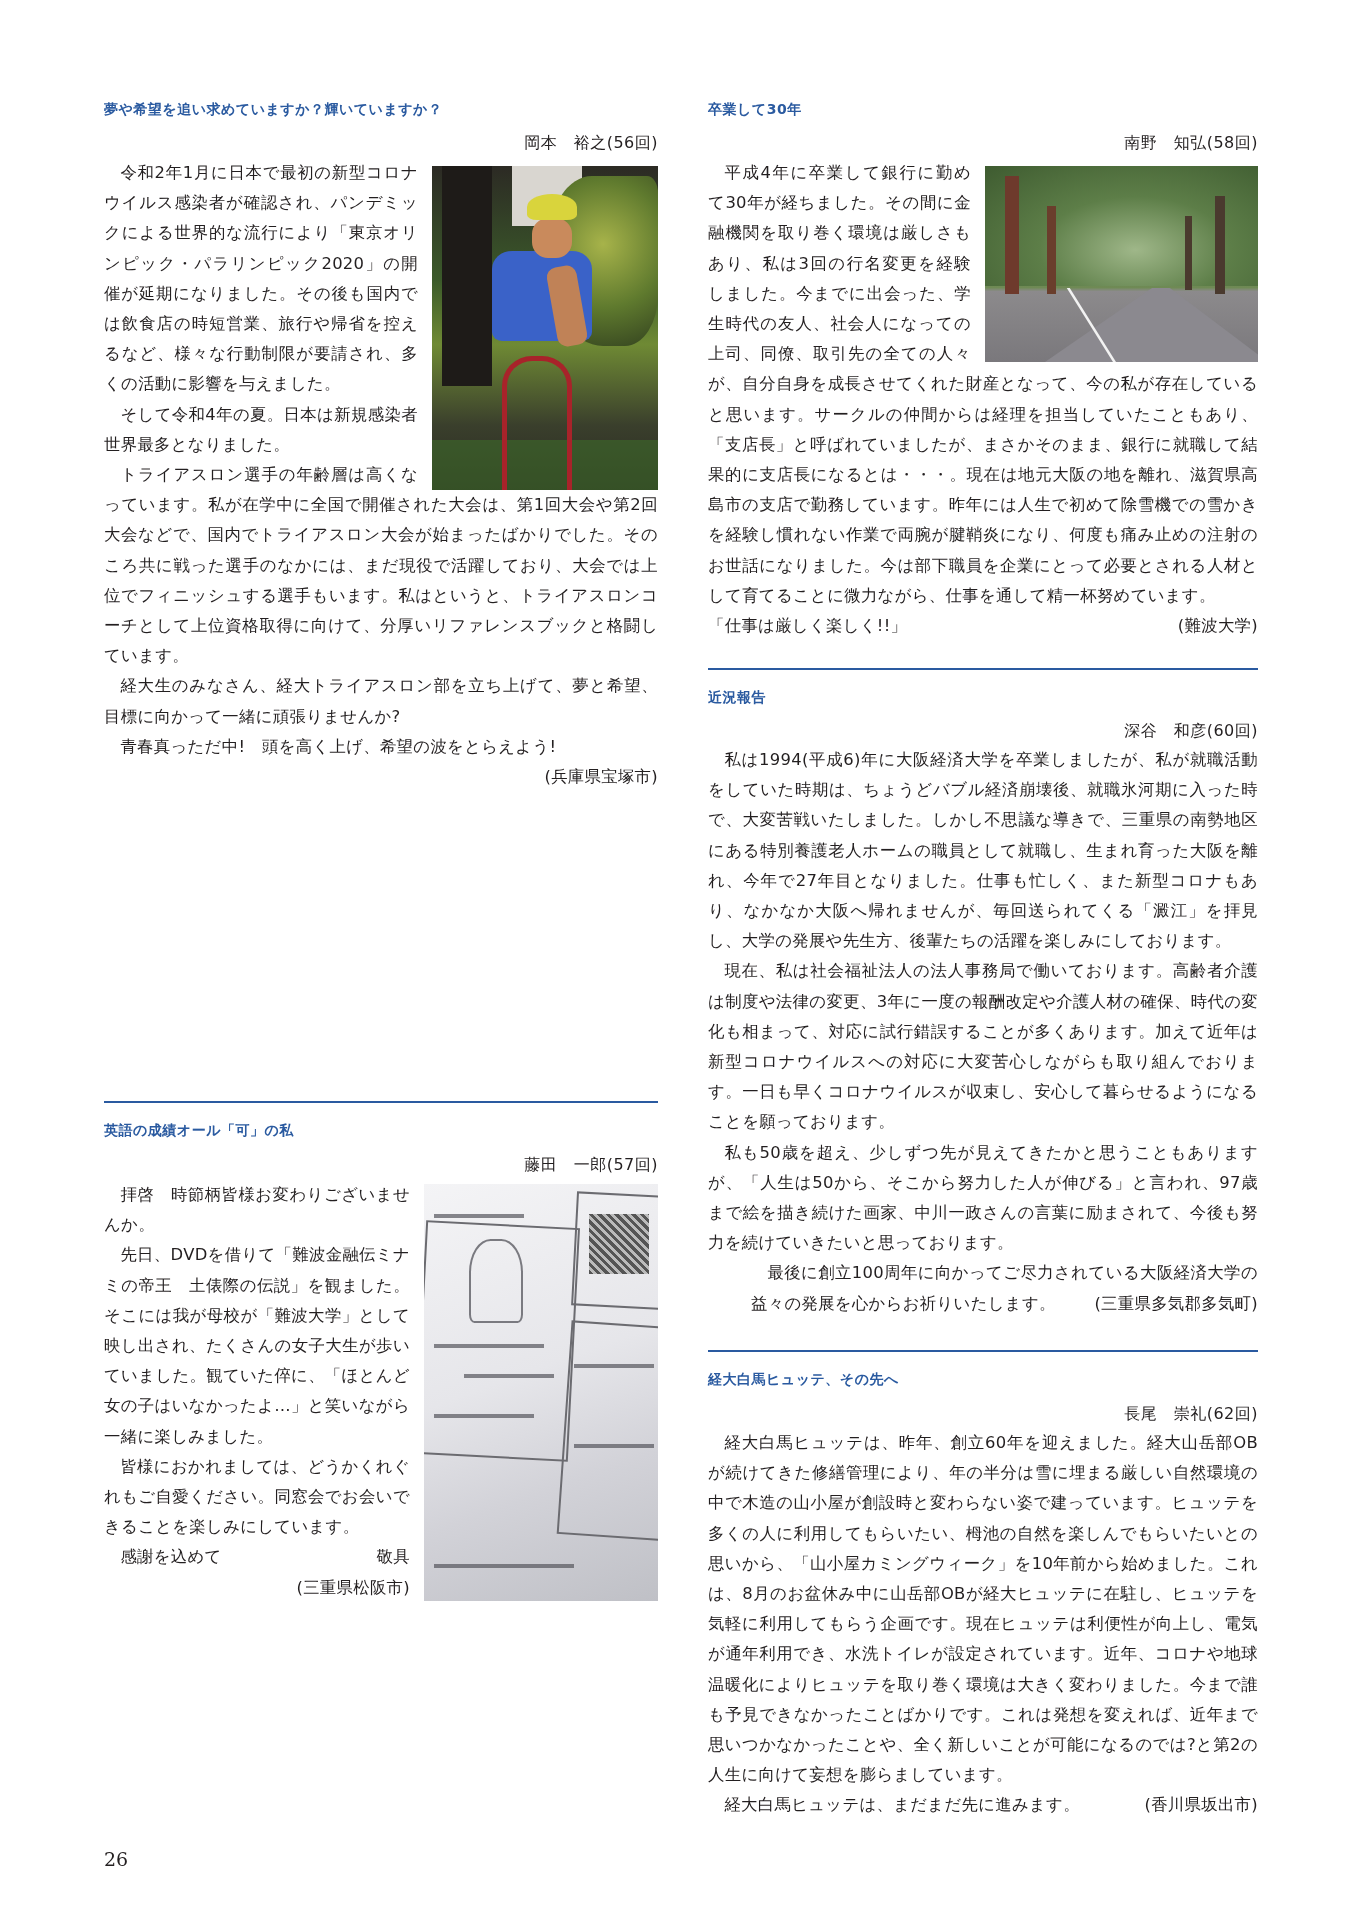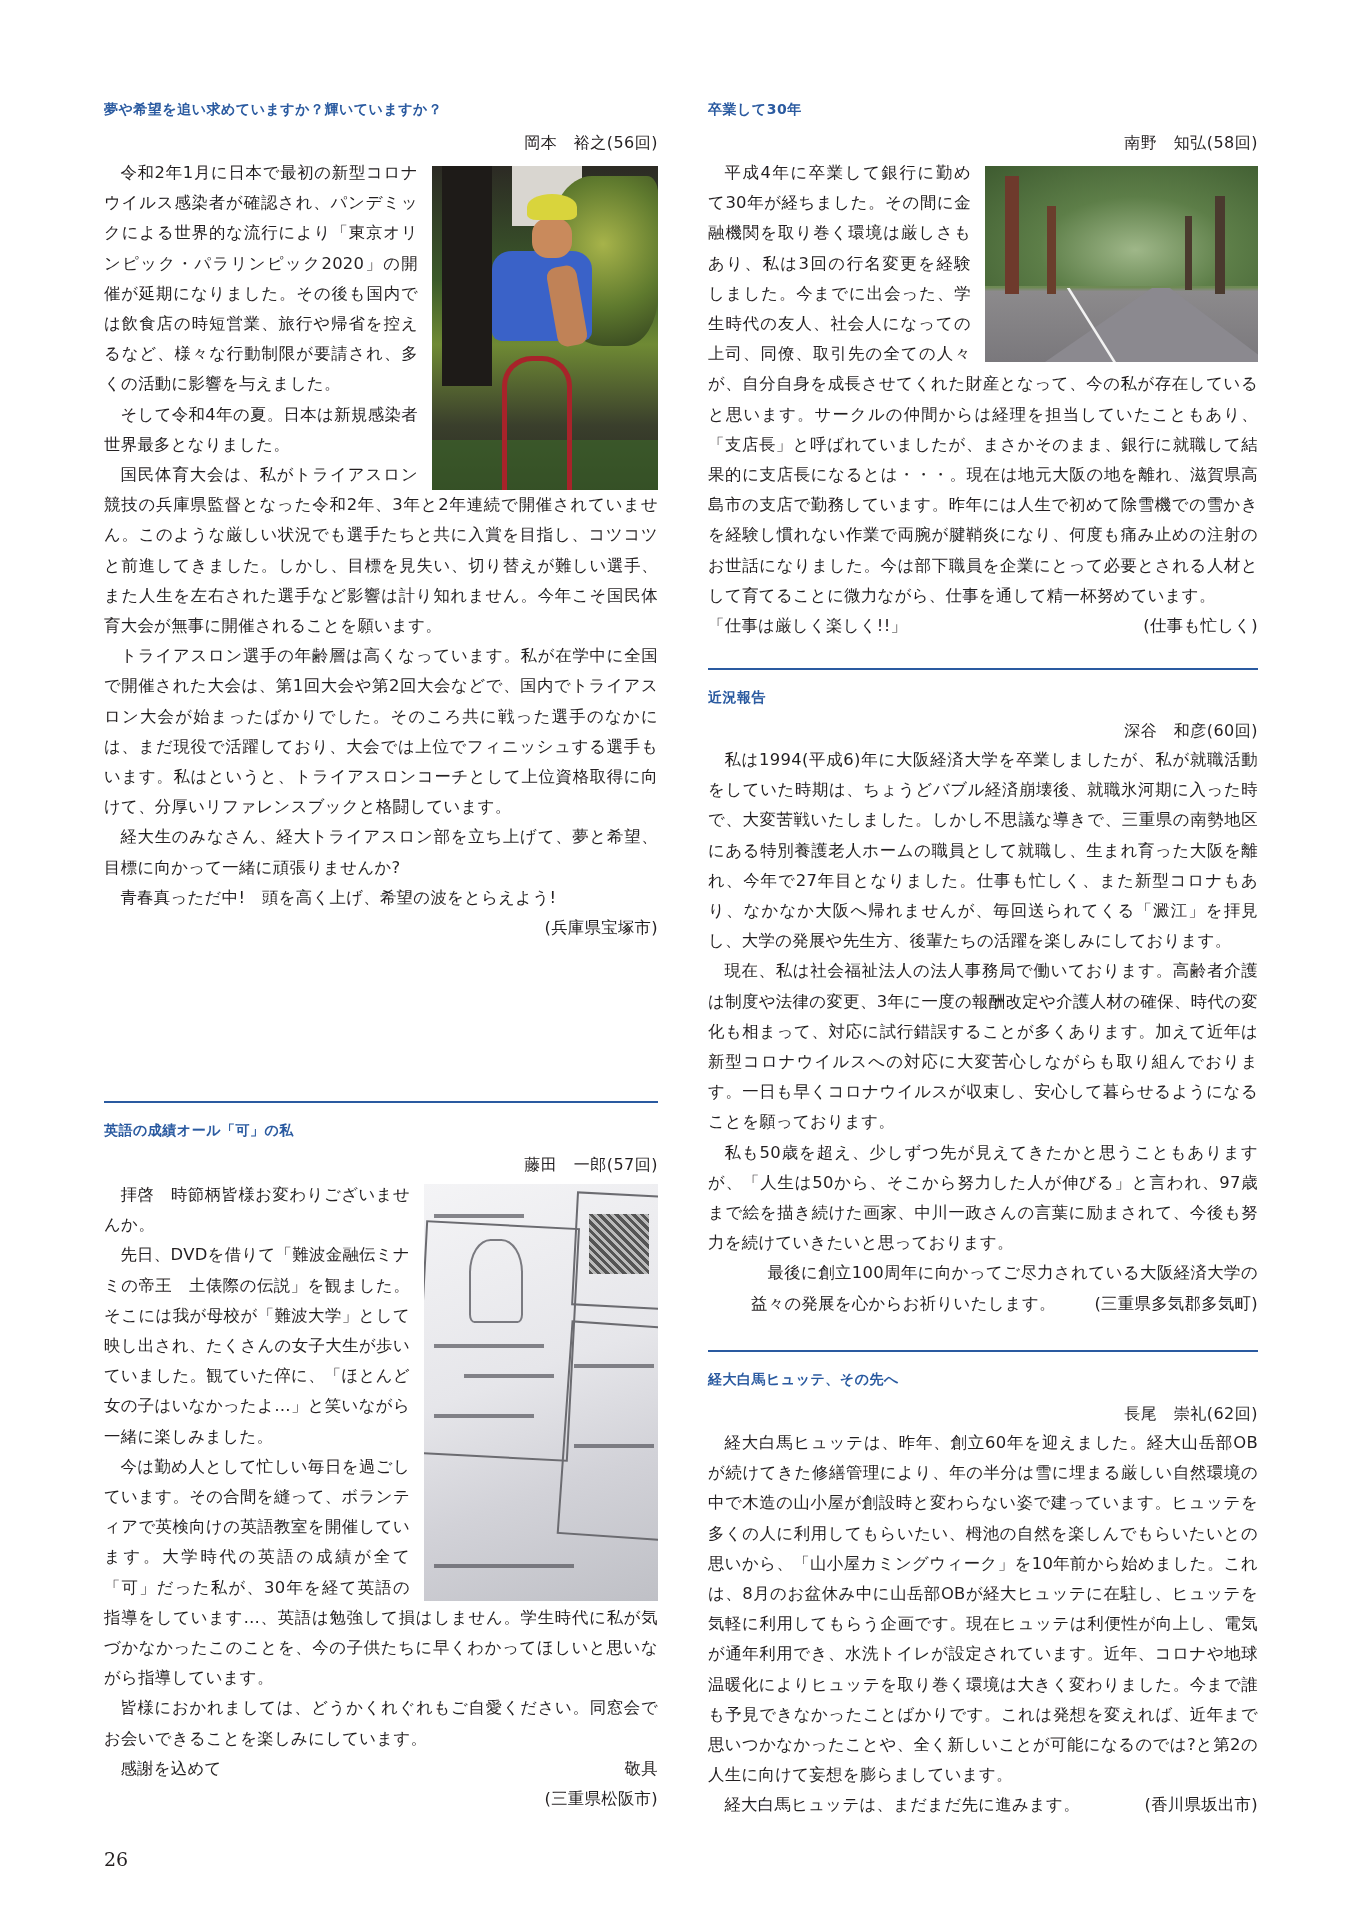--- a/index.html
+++ b/index.html
@@ -75,21 +75,20 @@
           <div class="grass"></div>
             <div class="shirt"></div>
             <div class="arm"></div>
           <div class="bike"></div>
             <div class="face"></div>
             <div class="helmet"></div>
         </div>
       </div>
       <p>令和2年1月に日本で最初の新型コロナウイルス感染者が確認され、パンデミックによる世界的な流行により「東京オリンピック・パラリンピック2020」の開催が延期になりました。その後も国内では飲食店の時短営業、旅行や帰省を控えるなど、様々な行動制限が要請され、多くの活動に影響を与えました。</p>
       <p>そして令和4年の夏。日本は新規感染者世界最多となりました。</p>
-      <p>国民体育大会は、私がトライアスロン競技の兵庫県監督となった令和2年、3年と2年連続で開催されていません。このような厳しい状況でも選手たちと共に入賞を目指し、コツコツと前進してきました。しかし、目標を見失い、切り替えが難しい選手、また人生を左右された選手など影響は計り知れません。今年こそ国民体育大会が無事に開催されることを願います。</p>
       <p>トライアスロン選手の年齢層は高くなっています。私が在学中に全国で開催された大会は、第1回大会や第2回大会などで、国内でトライアスロン大会が始まったばかりでした。そのころ共に戦った選手のなかには、まだ現役で活躍しており、大会では上位でフィニッシュする選手もいます。私はというと、トライアスロンコーチとして上位資格取得に向けて、分厚いリファレンスブックと格闘しています。</p>
       <p>経大生のみなさん、経大トライアスロン部を立ち上げて、夢と希望、目標に向かって一緒に頑張りませんか?</p>
       <p>青春真っただ中!　頭を高く上げ、希望の波をとらえよう!</p>
       <div class="loc">(兵庫県宝塚市)</div>
     </div>
   </section>
 
   <div class="divider" style="top:1101px;"></div>
 
   <section class="article" style="top:0;">
@@ -107,21 +106,20 @@
           <div class="txt" style="left:10px;top:160px;width:110px;"></div>
           <div class="txt" style="left:40px;top:190px;width:90px;"></div>
           <div class="txt" style="left:10px;top:230px;width:100px;"></div>
           <div class="txt" style="left:150px;top:180px;width:80px;"></div>
           <div class="txt" style="left:150px;top:260px;width:80px;"></div>
           <div class="txt" style="left:10px;top:380px;width:140px;"></div>
         </div>
       </div>
       <p>拝啓　時節柄皆様お変わりございませんか。</p>
       <p>先日、DVDを借りて「難波金融伝ミナミの帝王　土俵際の伝説」を観ました。そこには我が母校が「難波大学」として映し出され、たくさんの女子大生が歩いていました。観ていた倅に、「ほとんど女の子はいなかったよ…」と笑いながら一緒に楽しみました。</p>
-      <p>今は勤め人として忙しい毎日を過ごしています。その合間を縫って、ボランティアで英検向けの英語教室を開催しています。大学時代の英語の成績が全て「可」だった私が、30年を経て英語の指導をしています…、英語は勉強して損はしません。学生時代に私が気づかなかったこのことを、今の子供たちに早くわかってほしいと思いながら指導しています。</p>
       <p>皆様におかれましては、どうかくれぐれもご自愛ください。同窓会でお会いできることを楽しみにしています。</p>
       <div class="row-split" style="padding-left:1em;">
         <span>感謝を込めて</span>
         <span>敬具</span>
       </div>
       <div class="loc">(三重県松阪市)</div>
     </div>
   </section>
 </div>
 
@@ -138,21 +136,21 @@
             <div class="t2"></div>
           <div class="t3"></div>
             <div class="t4"></div>
             <div class="road"></div>
             <div class="line"></div>
         </div>
       </div>
       <p>平成4年に卒業して銀行に勤めて30年が経ちました。その間に金融機関を取り巻く環境は厳しさもあり、私は3回の行名変更を経験しました。今までに出会った、学生時代の友人、社会人になっての上司、同僚、取引先の全ての人々が、自分自身を成長させてくれた財産となって、今の私が存在していると思います。サークルの仲間からは経理を担当していたこともあり、「支店長」と呼ばれていましたが、まさかそのまま、銀行に就職して結果的に支店長になるとは・・・。現在は地元大阪の地を離れ、滋賀県高島市の支店で勤務しています。昨年には人生で初めて除雪機での雪かきを経験し慣れない作業で両腕が腱鞘炎になり、何度も痛み止めの注射のお世話になりました。今は部下職員を企業にとって必要とされる人材として育てることに微力ながら、仕事を通して精一杯努めています。</p>
       <div class="row-split">
         <span>「仕事は厳しく楽しく!!」</span>
-        <span>(仕事も忙しく)</span>
+        <span>(難波大学)</span>
       </div>
     </div>
   </section>
 
   <div class="divider" style="top:668px;"></div>
 
   <section class="article" style="top:0;">
     <div class="title" style="top:689px;">近況報告</div>
     <div class="author" style="top:721px;">深谷　和彦(60回)</div>
     <div class="body" style="top:745px;">

